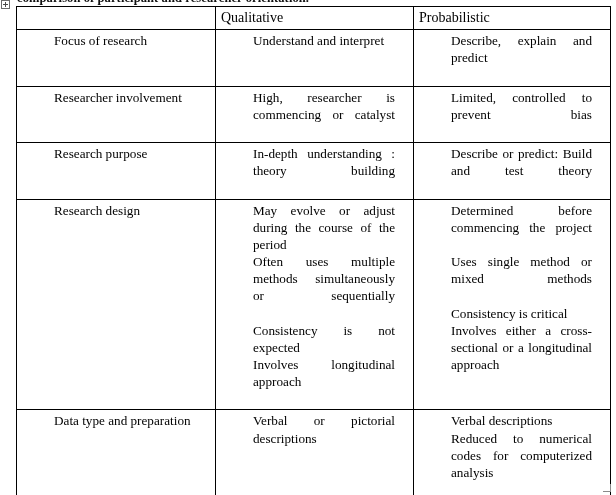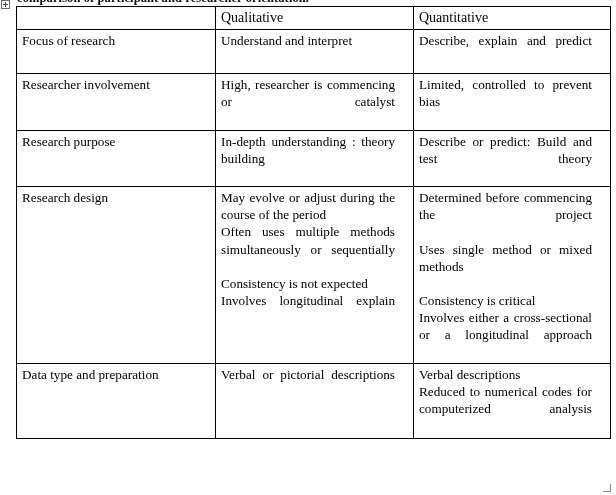--- a/index.html
+++ b/index.html
@@ -94,20 +94,21 @@
     text-justify: inter-word;
     font-weight: normal;
     box-sizing: border-box;
   }
   
   #comparison-table td .jl,
   #comparison-table th .jl {
     display: block;
     text-align: justify;
     text-justify: inter-word;
+    margin-left: 32px;
   }
   #comparison-table td .jl::after,
   #comparison-table th .jl::after {
     content: "";
     display: inline-block;
     width: 100%;
     height: 0;
   }
   
   #comparison-table td .jl.last::after,
@@ -151,21 +152,21 @@
   <div class="caption-text">comparison of participant and researcher orientation.</div>
 </div>
 
 <div id="table-move-handle"></div>
 
 <table id="comparison-table">
   <thead>
     <tr>
       <th class="label-col"></th>
       <th class="qual-col">Qualitative</th>
-      <th class="quant-col">Quantitative</th>
+      <th class="quant-col">Probabilistic</th>
     </tr>
   </thead>
   <tbody>
 
     <tr class="r-focus">
       <td class="label-col">
           <span class="jl last">Focus of research</span>
         </td>
       <td class="qual-col">
           <span class="jl last">Understand and interpret</span>
@@ -201,21 +202,21 @@
 
 
     <tr class="r-design">
       <td class="label-col">
           <span class="jl last">Research design</span>
         </td>
       <td class="qual-col">
         <span class="jl last">May evolve or adjust during the course of the period</span>
         <span class="jl">Often uses multiple methods simultaneously or sequentially</span>
         <span class="jl last">Consistency is not expected</span>
-        <span class="jl">Involves longitudinal explain</span>
+        <span class="jl">Involves longitudinal approach</span>
       </td>
       <td class="quant-col">
         <span class="jl">Determined before commencing the project</span>
         <span class="jl">Uses single method or mixed methods</span>
         <span class="jl last">Consistency is critical</span>
         <span class="jl">Involves either a cross-sectional or a longitudinal approach</span>
       </td>
     </tr>
 
 

